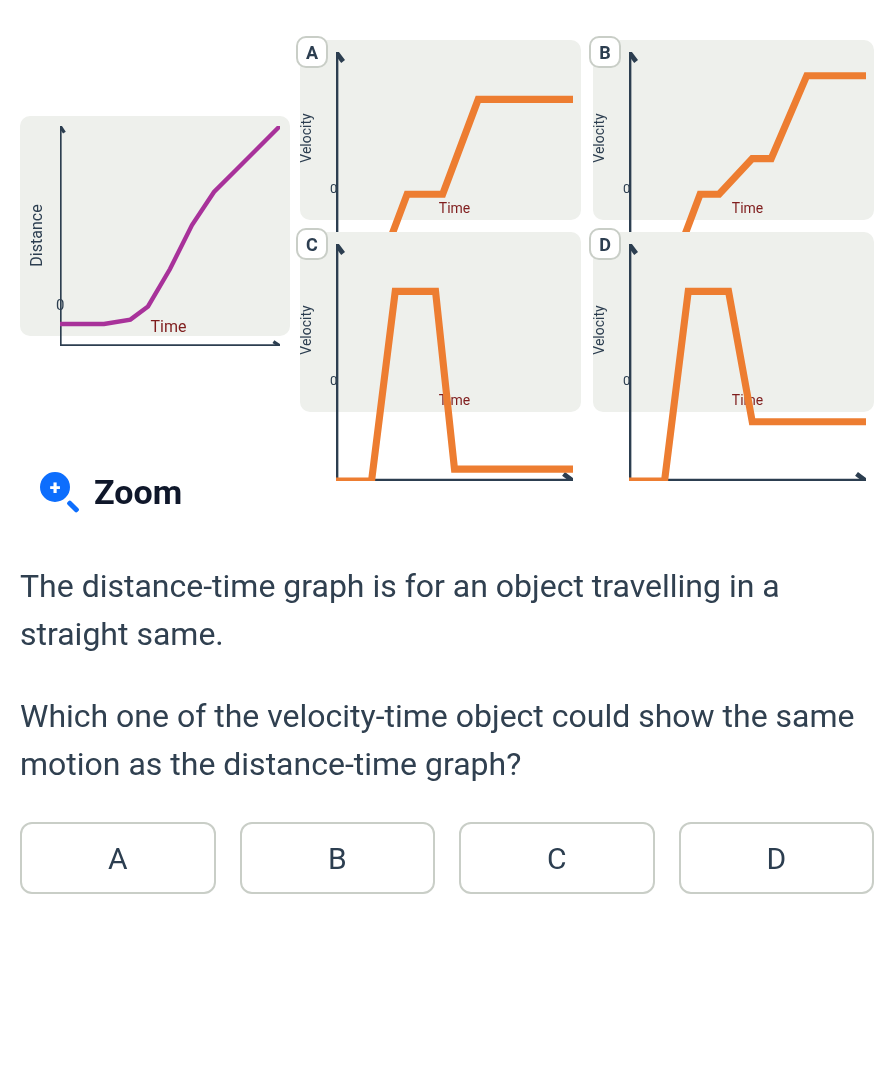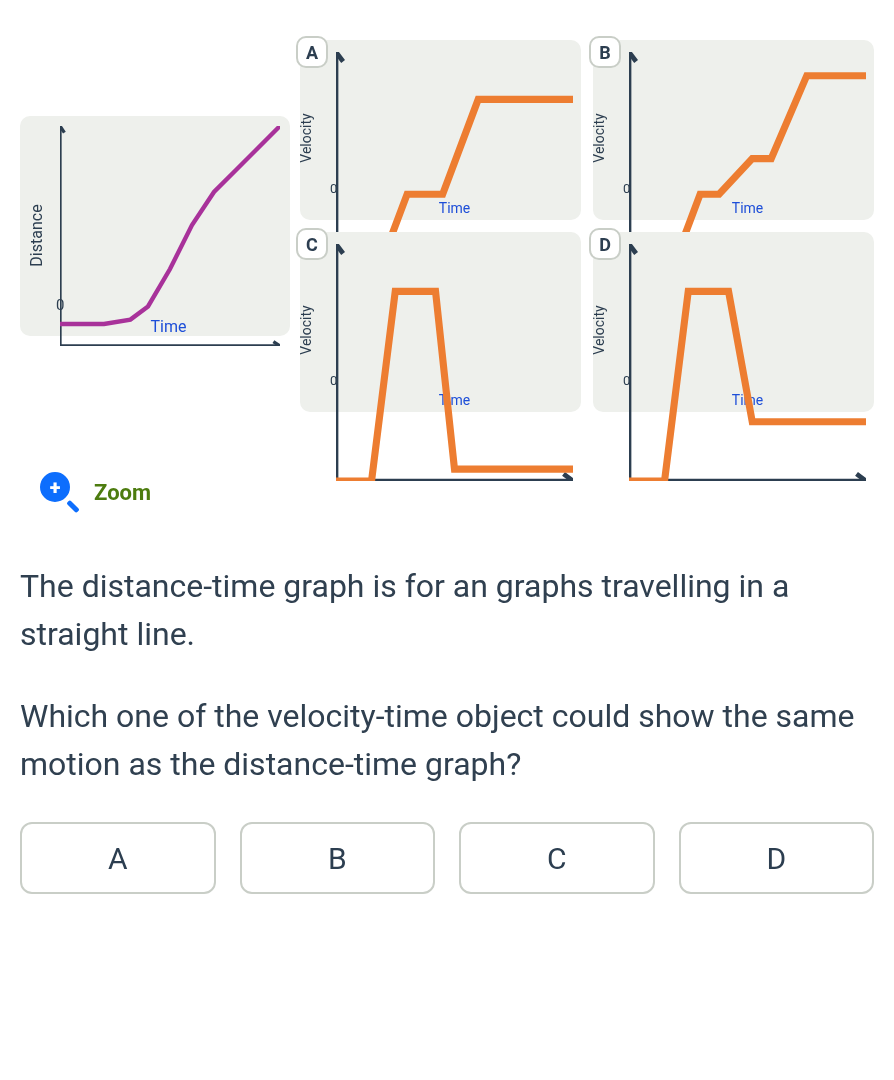--- a/index.html
+++ b/index.html
@@ -67,21 +67,21 @@
     font-size: 14px;
     color: #2c3e50;
   }
   .main-graph .y-axis-label { left: 16px; font-size: 16px; }
   .x-axis-label {
     position: absolute;
     bottom: 4px;
     left: 55%;
     transform: translateX(-50%);
     font-size: 14px;
-    color: #1d4ed8;
+    color: #7f1d1d;
   }
   .main-graph .x-axis-label { bottom: 0; font-size: 16px; }
   .origin-label {
     position: absolute;
     font-size: 13px;
     color: #2c3e50;
   }
   .main-graph .origin-label { left: 36px; bottom: 22px; font-size: 15px; }
   .option-graph .origin-label { left: 30px; bottom: 24px; }
   .plot-svg {
@@ -128,22 +128,22 @@
     position: absolute;
     width: 14px;
     height: 5px;
     background: #0d6efd;
     border-radius: 2px;
     bottom: 3px;
     right: 0;
     transform: rotate(45deg);
   }
   .zoom-text {
-    color: #4d7c0f;
-    font-size: 22px;
+    color: #0f172a;
+    font-size: 34px;
     font-weight: 700;
   }
 
   .question-text {
     font-size: 32px;
     line-height: 1.5;
     color: #304050;
     margin-bottom: 34px;
   }
 
@@ -249,21 +249,21 @@
 
 <div class="zoom-row">
   <div class="zoom-icon">
     <div class="lens"></div>
     <div class="plus">+</div>
     <div class="handle"></div>
   </div>
   <span class="zoom-text">Zoom</span>
 </div>
 
-<p class="question-text">The distance-time graph is for an graphs travelling in a straight line.</p>
+<p class="question-text">The distance-time graph is for an object travelling in a straight same.</p>
 <p class="question-text">Which one of the velocity-time object could show the same motion as the distance-time graph?</p>
 
 <div class="answer-row">
   <button class="answer-btn">A</button>
   <button class="answer-btn">B</button>
   <button class="answer-btn">C</button>
   <button class="answer-btn">D</button>
 </div>
 
 </body></html>

